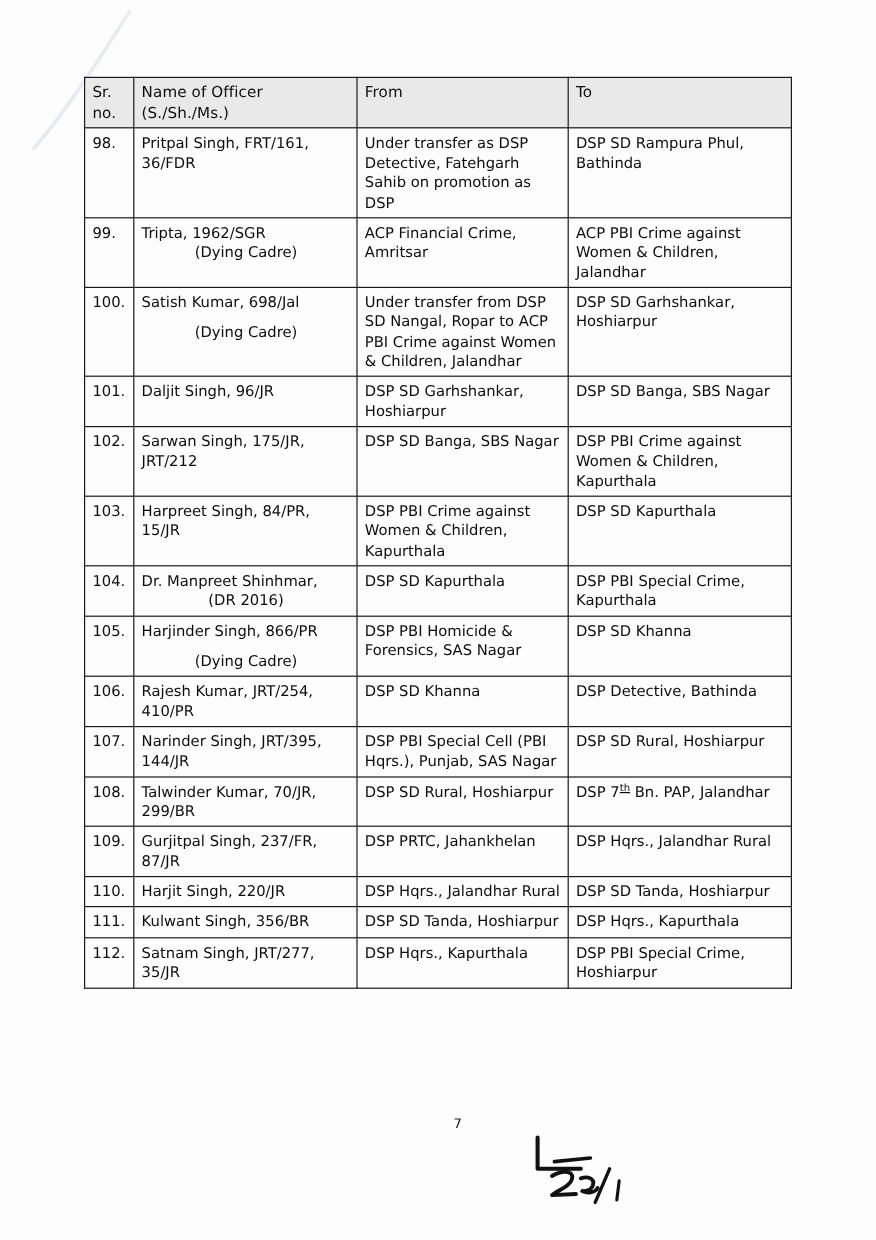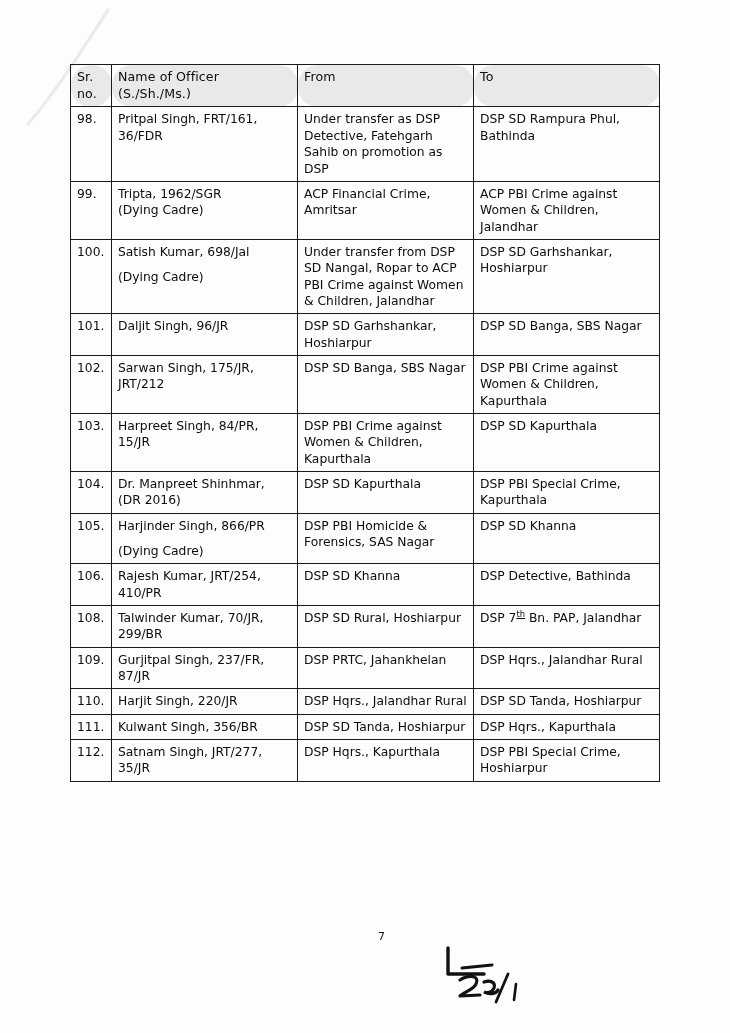--- a/index.html
+++ b/index.html
@@ -54,36 +54,36 @@
     font-weight: normal;
   }
 
   thead th {
     background: #e9e9e9;
     font-weight: bold;
     font-size: 12.6px;
     padding-top: 5px;
     padding-bottom: 7px;
     letter-spacing: 0.1px;
-    border-radius: 20px;
   }
 
   col.c-sr  { width: 41px; }
   col.c-nm  { width: 186px; }
   col.c-fr  { width: 176px; }
   col.c-to  { width: 186px; }
 
   td.sr {
     text-align: left;
     padding-left: 7px;
     white-space: nowrap;
   }
 
   .sub-note {
     display: block;
+    text-align: center;
   }
   .sub-note.gap {
     margin-top: 9px;
   }
 
   sup {
     font-size: 0.68em;
     vertical-align: super;
     line-height: 0;
     text-decoration: underline;
@@ -190,20 +190,26 @@
           <td>DSP PBI Homicide &amp; Forensics, SAS Nagar</td>
           <td>DSP SD Khanna</td>
         </tr>
         <tr>
           <td class="sr">106.</td>
           <td><span>Rajesh Kumar, JRT/254, 410/PR</span></td>
           <td>DSP SD Khanna</td>
           <td>DSP Detective, Bathinda</td>
         </tr>
         <tr>
+          <td class="sr">107.</td>
+          <td><span>Narinder Singh, JRT/395, 144/JR</span></td>
+          <td>DSP PBI Special Cell (PBI Hqrs.), Punjab, SAS Nagar</td>
+          <td>DSP SD Rural, Hoshiarpur</td>
+        </tr>
+        <tr>
           <td class="sr">108.</td>
           <td><span>Talwinder Kumar, 70/JR, 299/BR</span></td>
           <td>DSP SD Rural, Hoshiarpur</td>
           <td><span>DSP 7</span><sup>th</sup><span> Bn. PAP, Jalandhar</span></td>
         </tr>
         <tr>
           <td class="sr">109.</td>
           <td><span>Gurjitpal Singh, 237/FR, 87/JR</span></td>
           <td>DSP PRTC, Jahankhelan</td>
           <td>DSP Hqrs., Jalandhar Rural</td>

